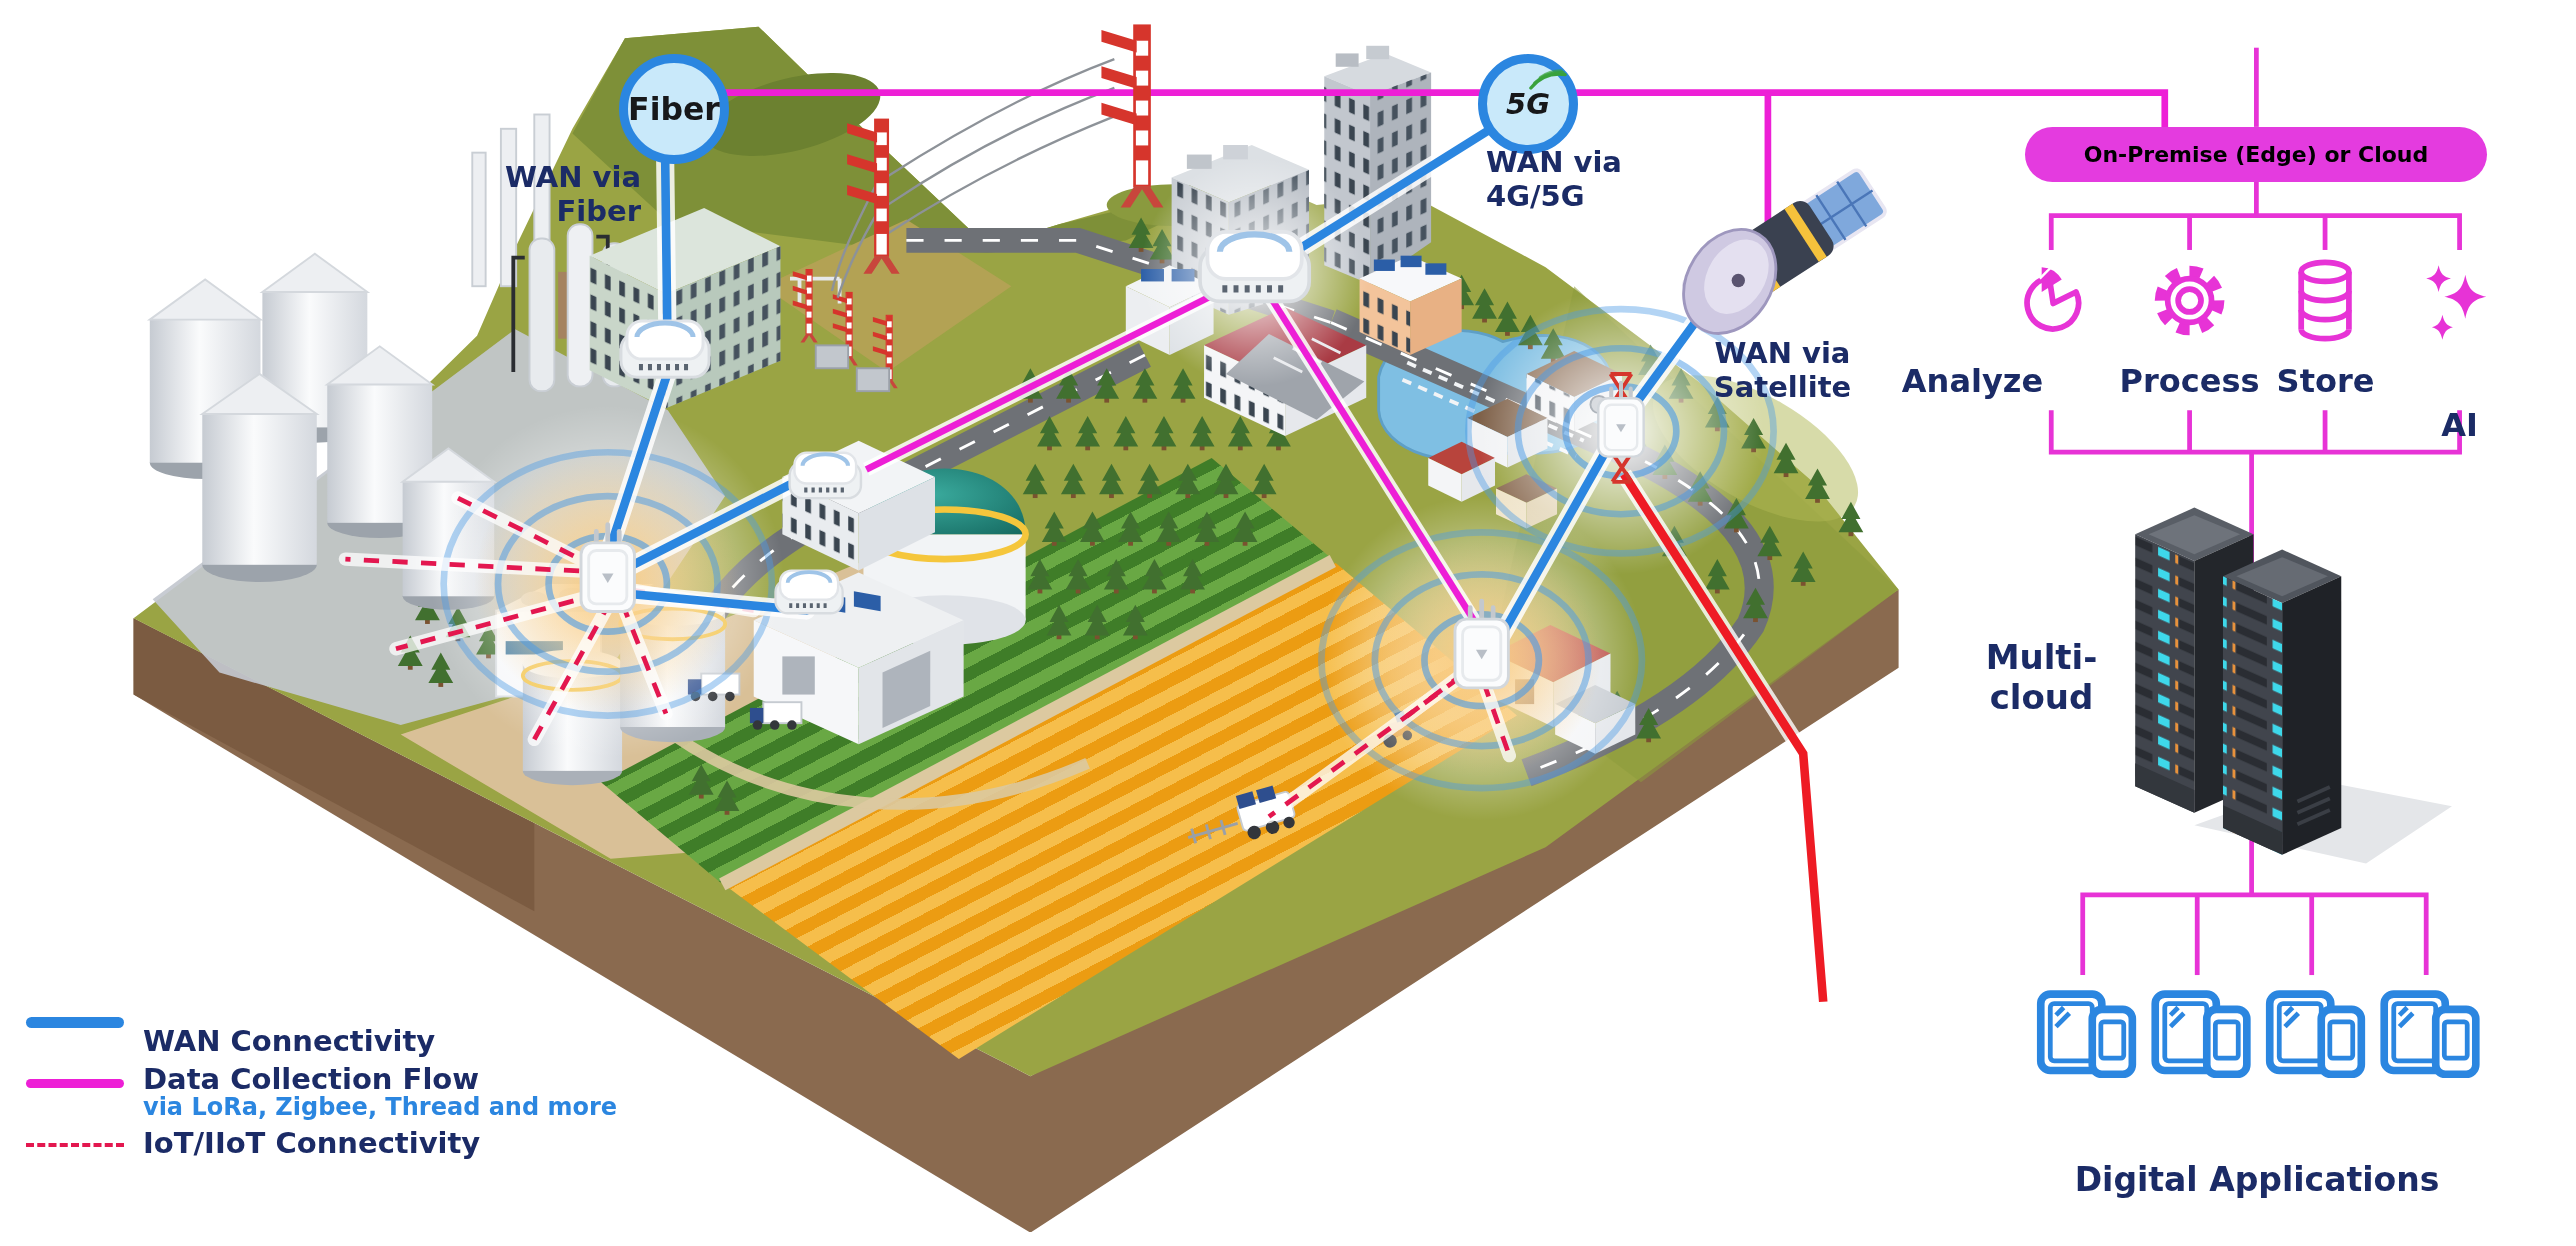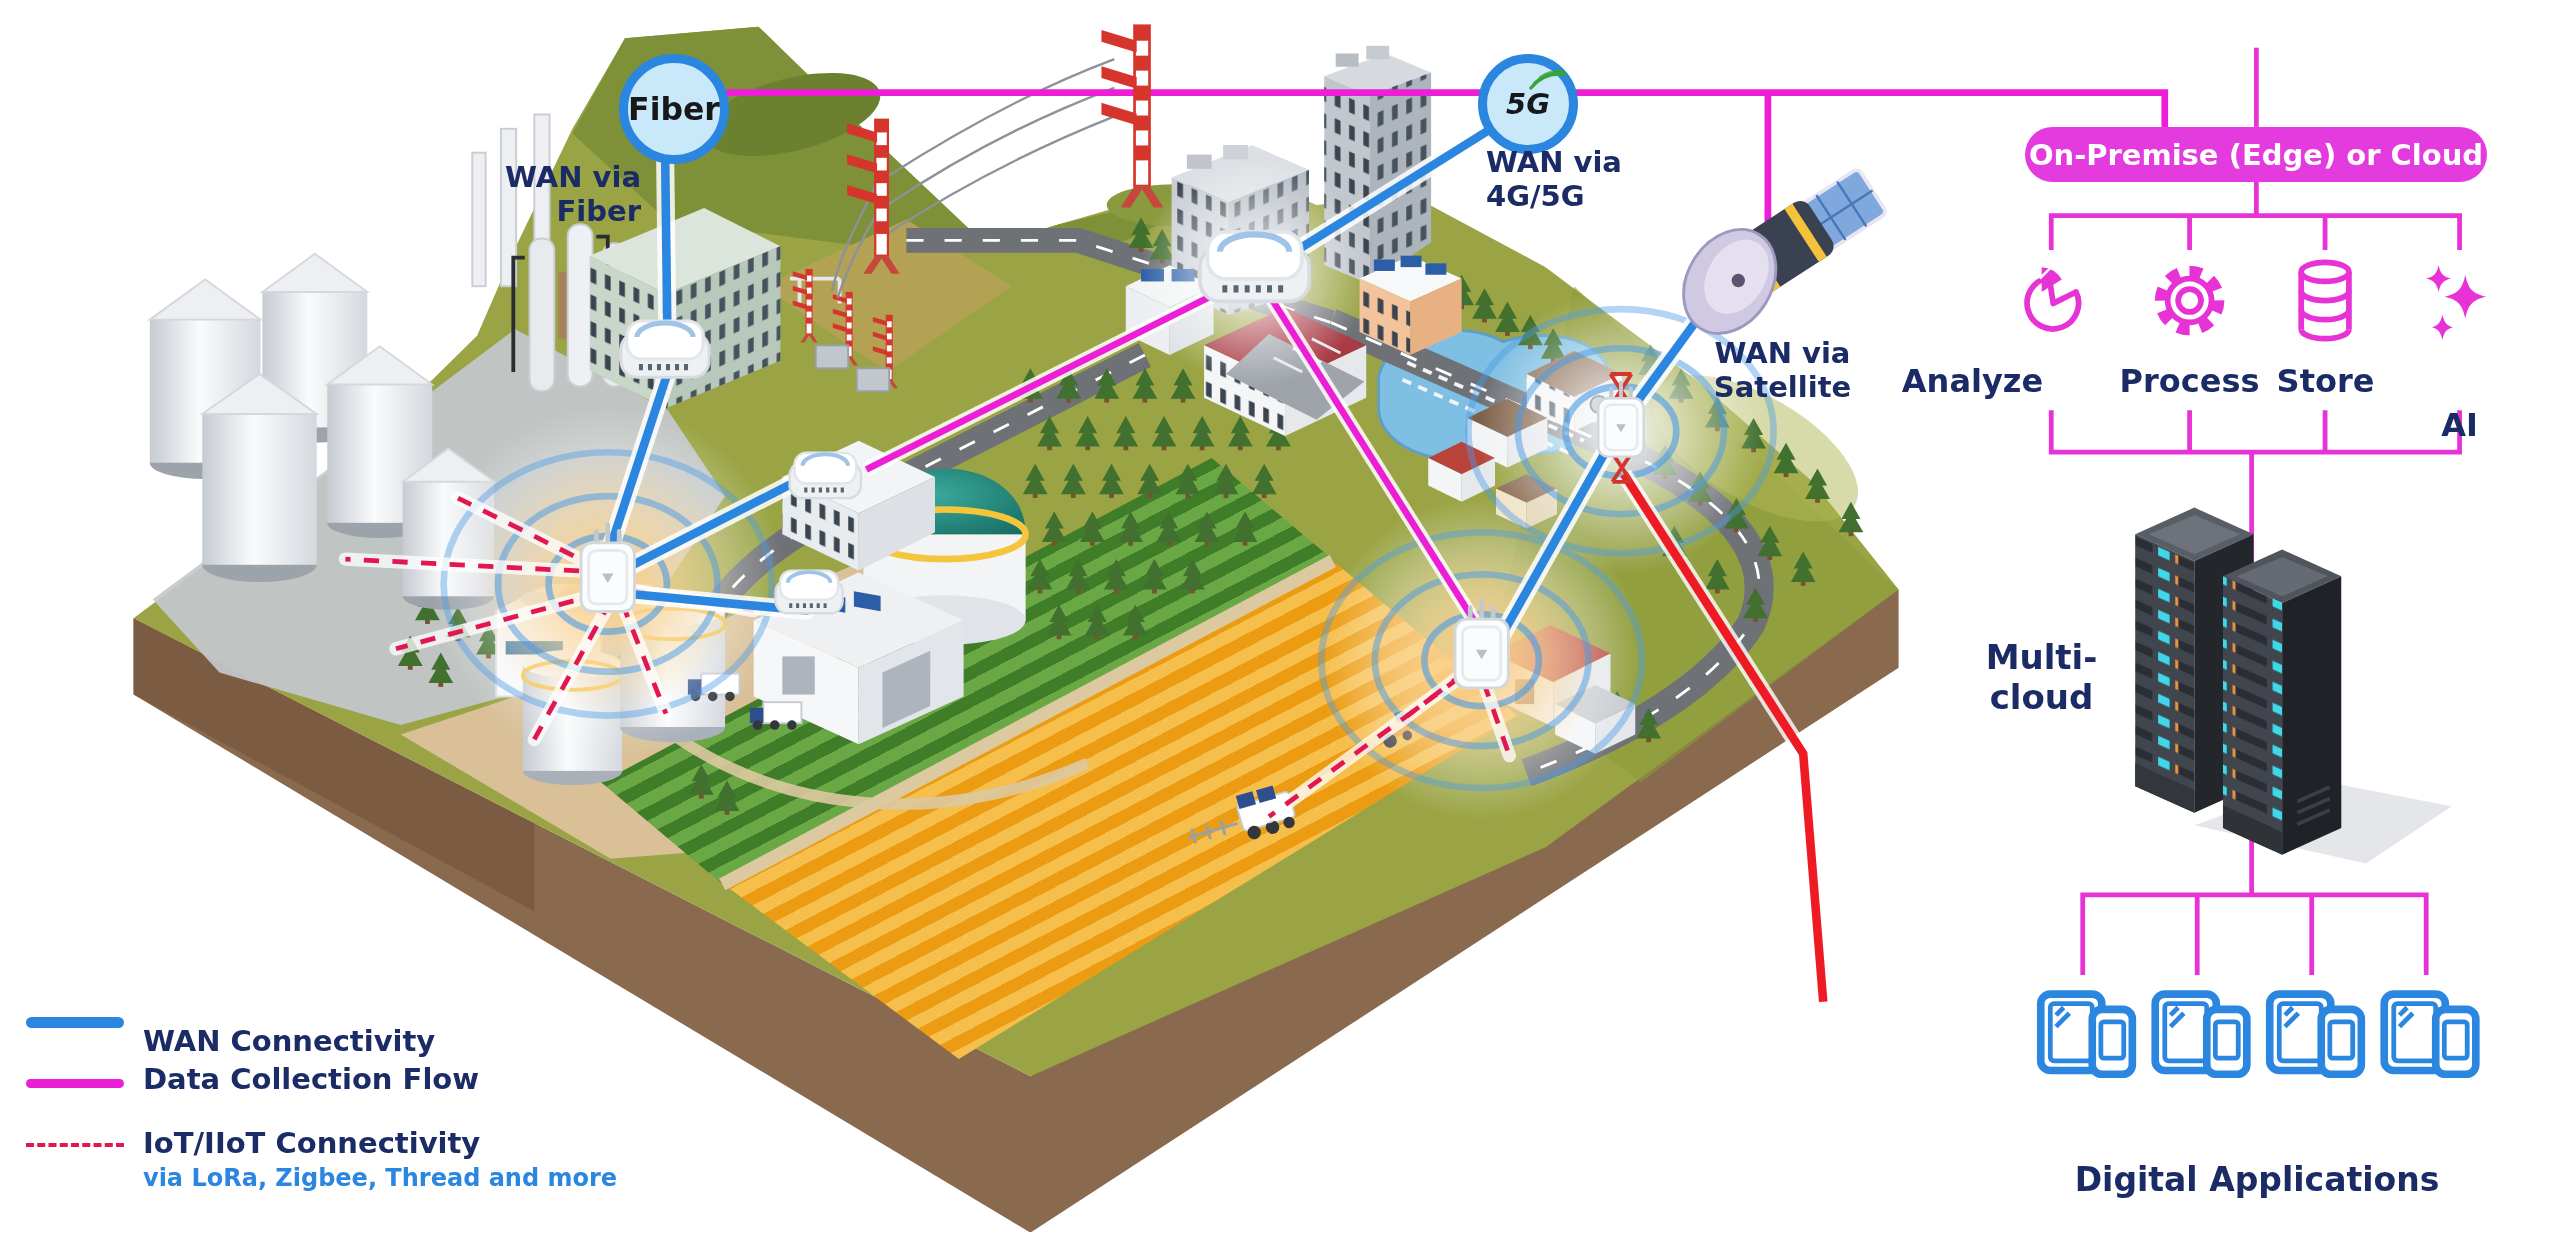--- a/index.html
+++ b/index.html
@@ -3,21 +3,21 @@
 <meta charset="utf-8">
 <style>
   html,body{margin:0;padding:0;background:#fff;}
   .canvas{position:relative;width:2576px;height:1232px;background:#fff;overflow:hidden;
           font-family:"DejaVu Sans","Liberation Sans",sans-serif;}
   .scene{position:absolute;left:0;top:0;}
   .lbl{position:absolute;color:#1b2b66;font-weight:bold;line-height:1.18;}
   .cap{font-size:29px;}
   .node{position:absolute;border-radius:50%;background:#c9e9fa;border:9.5px solid #2b86e0;
         display:flex;align-items:center;justify-content:center;color:#17181a;font-weight:bold;}
-  .pill{position:absolute;background:#e43bdf;color:#ffffff;font-weight:bold;font-size:29px;
+  .pill{position:absolute;background:#e43bdf;color:#000000;font-weight:bold;font-size:22px;
         text-align:center;border-radius:29px;display:flex;align-items:center;justify-content:center;}
   .fn-lbl{position:absolute;font-size:32px;text-align:center;}
   .legend-swatch{position:absolute;}
   .center{text-align:center;}
   .right{text-align:right;}
 </style>
 </head>
 <body>
 
 <div class="canvas">
@@ -680,18 +680,18 @@
   <div class="lbl" style="left:143px;top:1000px;font-size:29px;margin-top:24px;">
     <span>WAN Connectivity</span></div>
 
   <div class="legend-swatch" style="left:26px;top:1079px;width:98px;height:8.6px;background:#ed1fd6;border-radius:4.8px;"></div>
   <div class="lbl" style="left:143px;top:1062px;font-size:29px;">
     <span>Data Collection Flow</span></div>
 
   <div class="legend-swatch" style="left:26px;top:1143px;width:98px;height:0;border-top:4.8px dashed #e3174f;"></div>
   <div class="lbl" style="left:143px;top:1126px;font-size:29px;">
     <span>IoT/IIoT Connectivity</span></div>
-  <div class="lbl" style="left:143px;top:1164px;font-size:24px;color:#2b86e0;">
+  <div class="lbl" style="left:143px;top:1093px;font-size:24px;color:#2b86e0;">
     <span>via LoRa, Zigbee, Thread and more</span></div>
 </div>
 
 </div>
 
 
 </body></html>

